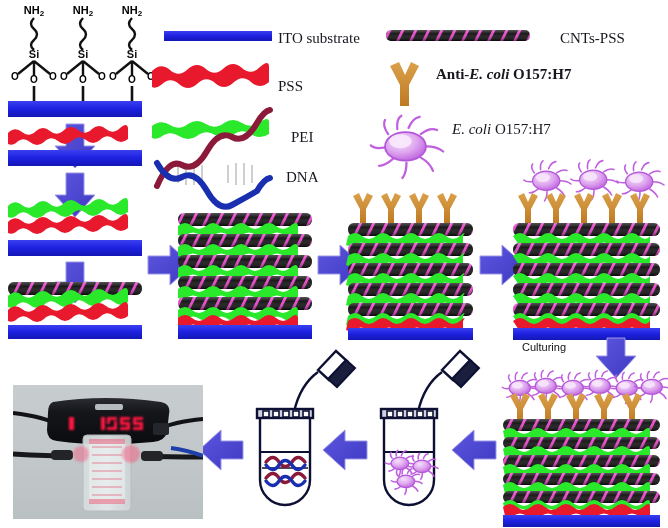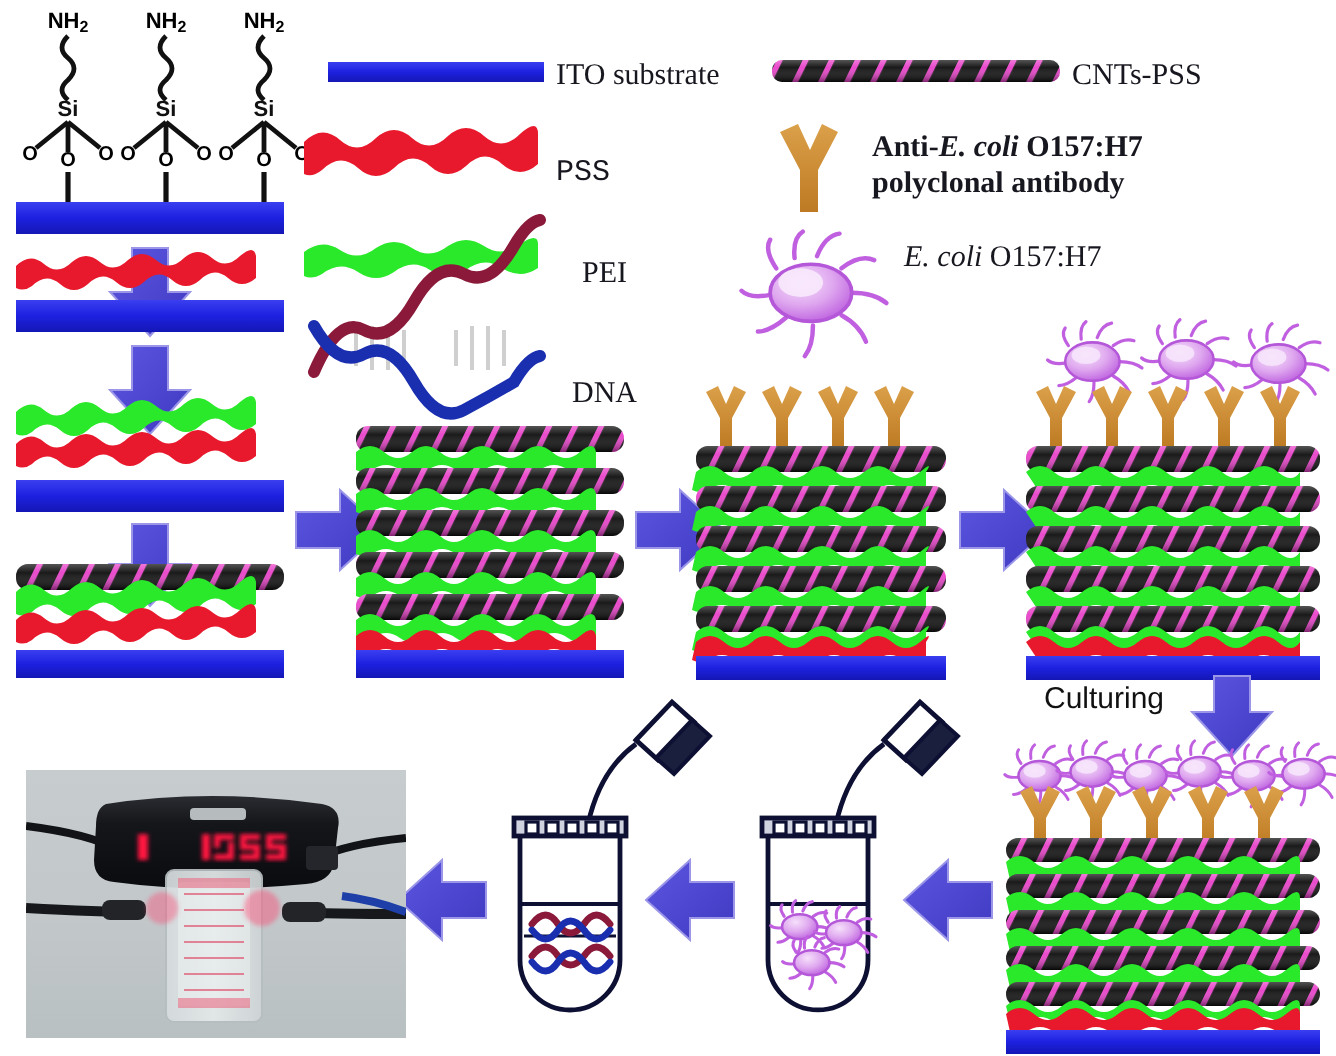--- a/index.html
+++ b/index.html
@@ -2,41 +2,40 @@
 <html><head>
 <meta charset="utf-8">
 <style>
   html,body{margin:0;padding:0;background:#fff;}
   body{width:668px;height:528px;position:relative;overflow:hidden;
        font-family:"Liberation Serif",serif;color:#111;}
   .abs{position:absolute;}
   .lbl{position:absolute;white-space:nowrap;font-family:"Liberation Serif",serif;
        color:#17171f;font-size:15px;line-height:1.18;}
   .sanslbl{position:absolute;white-space:nowrap;font-family:"Liberation Sans",sans-serif;
-       color:#111;font-size:15px;}
+       color:#111;font-size:11px;}
   .ital{font-style:italic;}
   
   .photo{position:absolute;overflow:hidden;background:#c9ced0;}
 </style>
 </head>
 <body>
 
 <div class="lbl" style="left:278px;top:30px;">ITO substrate</div>
 
-<div class="lbl" style="left:536px;top:30px;">CNTs-PSS</div>
-
-<div class="lbl" style="left:278px;top:78px;font-family:Liberation Mono, monospace;">PSS</div>
+<div class="lbl" style="left:560px;top:30px;">CNTs-PSS</div>
+
+<div class="lbl" style="left:278px;top:78px;">PSS</div>
 
 <div class="lbl" style="left:291px;top:129px;">PEI</div>
 
-<div class="lbl" style="left:286px;top:169px;margin-top:20px;">DNA</div>
+<div class="lbl" style="left:286px;top:169px;">DNA</div>
 
 <div class="lbl" style="left:436px;top:66px;font-weight:bold;">
   <span>Anti-</span><span class="ital">E. coli</span><span> O157:H7</span><br>
-  <span>polyclonal antibody</span>
 </div>
 
 <div class="lbl" style="left:452px;top:121px;">
   <span class="ital">E. coli</span><span> O157:H7</span>
 </div>
 
 <div class="sanslbl" style="left:522px;top:341px;">Culturing</div>
 
 <svg class="abs" width="668" height="528" viewBox="0 0 668 528" style="left:0;top:0;">
   <defs>

